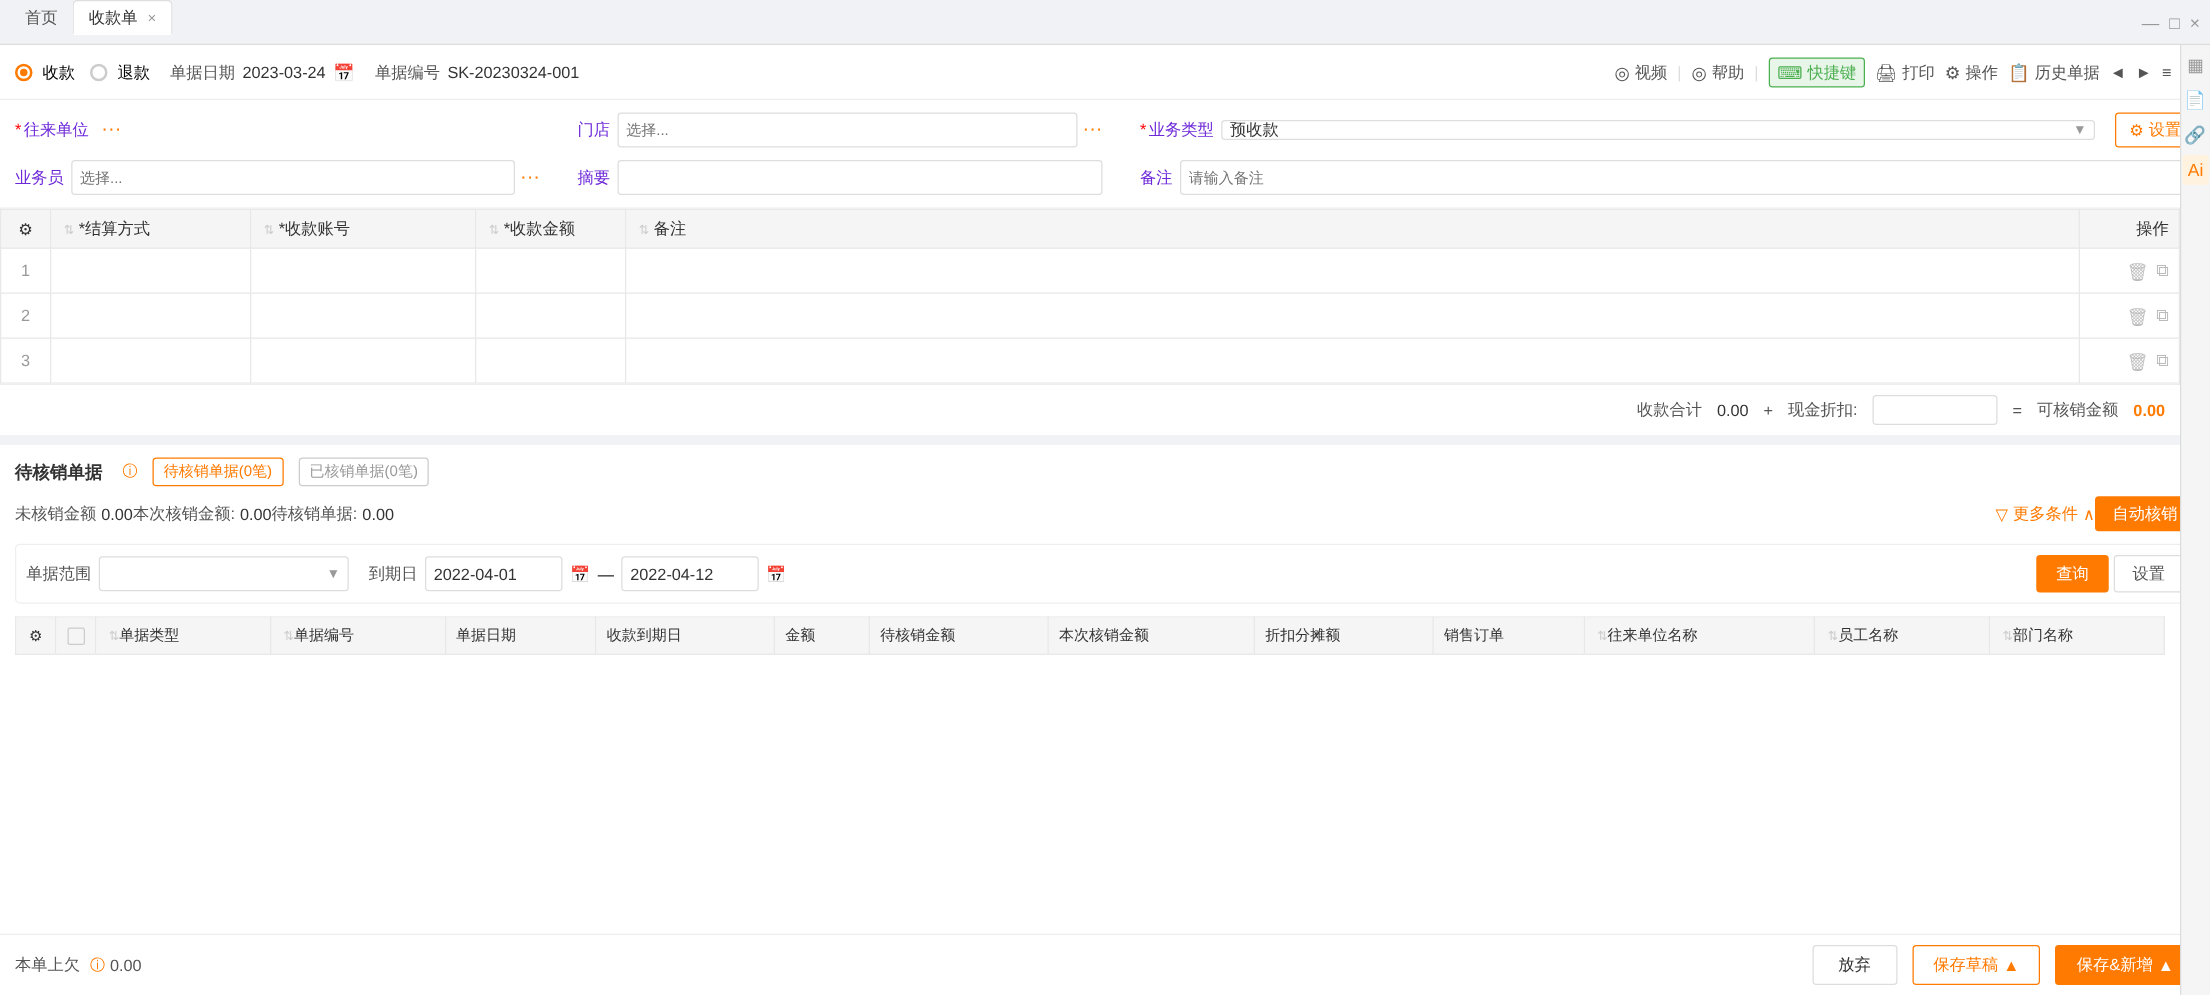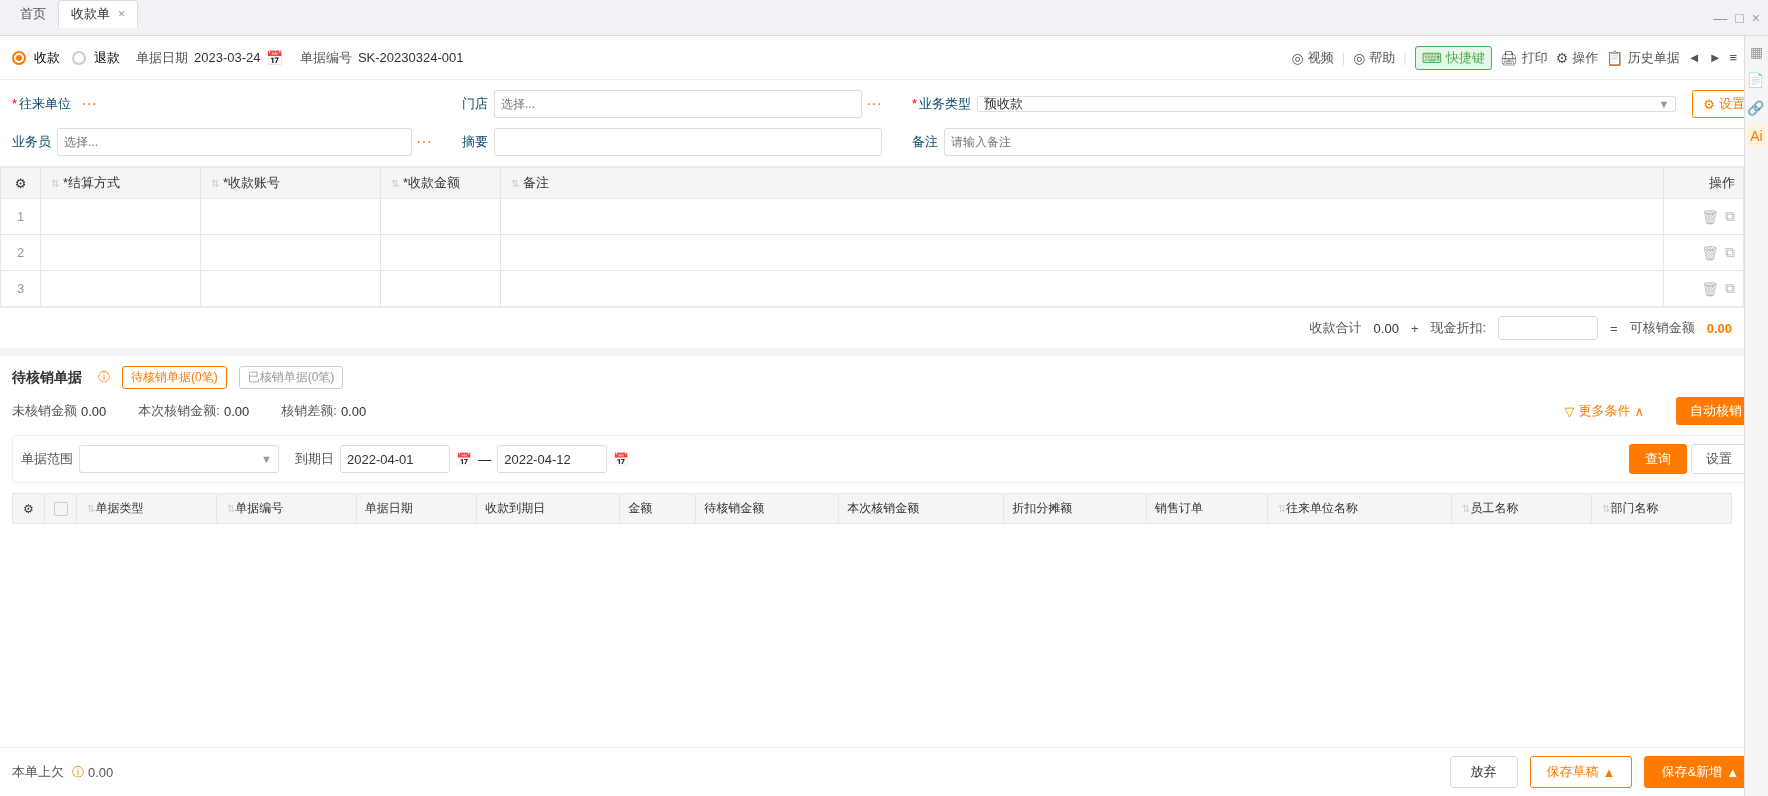--- a/index.html
+++ b/index.html
@@ -44,21 +44,21 @@
     .toolbar-btn .icon { font-size: 14px; }
     .toolbar-btn.active-btn { background: #e8f5e9; border: 1px solid #4caf50; border-radius: 3px; padding: 2px 6px; color: #4caf50; }
 
     
     .form-area {
       padding: 10px 12px; border-bottom: 1px solid #eee; background: #fff;
     }
     .form-row { display: flex; align-items: center; gap: 0; margin-bottom: 10px; }
     .form-row:last-child { margin-bottom: 0; }
     .form-field { display: flex; align-items: center; flex: 1; }
-    .field-label { color: #0c4a6e; white-space: nowrap; margin-right: 6px; }
+    .field-label { color: #6d28d9; white-space: nowrap; margin-right: 6px; }
     .field-label.required::before { content: '*'; color: #f00; margin-right: 2px; }
     .field-input {
       flex: 1; height: 28px; border: 1px solid #ddd; border-radius: 3px; padding: 0 6px;
       color: #999; background: #fff; outline: none; font-size: 12px;
     }
     .field-dots { color: #ff7a00; margin-left: 4px; cursor: pointer; font-size: 16px; line-height: 1; }
     .select-field {
       flex: 1; height: 16px; border: 1px solid #ddd; border-radius: 3px; padding: 0 6px;
       color: #333; background: #fff; outline: none; font-size: 12px; cursor: pointer;
       display: flex; align-items: center; justify-content: space-between; min-width: 120px;
@@ -96,21 +96,21 @@
     .core-section { background: #fff; padding: 10px 12px; }
     .section-header { display: flex; align-items: center; gap: 12px; margin-bottom: 8px; }
     .section-title { font-size: 14px; font-weight: bold; color: #333; }
     .tag-btn {
       border: 1px solid #ff7a00; color: #ff7a00; border-radius: 3px;
       padding: 2px 8px; cursor: pointer; font-size: 12px;
     }
     .tag-btn.inactive { border-color: #ccc; color: #999; }
 
     
-    .stats-row { display: flex; align-items: center; gap: 32px; margin-bottom: 10px; }
+    .stats-row { display: flex; align-items: center; gap: 0; margin-bottom: 10px; }
     .stat-item { display: flex; align-items: center; gap: 4px; color: #555; font-size: 12px; }
     .stat-value { color: #333; }
     .more-conditions { color: #ff7a00; cursor: pointer; font-size: 12px; display: flex; align-items: center; gap: 4px; }
     .auto-btn {
       background: #ff7a00; color: #fff; border: none; border-radius: 3px;
       padding: 5px 14px; cursor: pointer; font-size: 13px;
     }
     .stats-spacer { flex: 1; }
 
     
@@ -410,21 +410,21 @@
     <div class="stats-row">
       <div class="stat-item">
         <span>未核销金额</span>
         <span class="stat-value">0.00</span>
       </div>
       <div class="stat-item">
         <span>本次核销金额:</span>
         <span class="stat-value">0.00</span>
       </div>
       <div class="stat-item">
-        <span>核销差额:</span>
+        <span>待核销单据:</span>
         <span class="stat-value">0.00</span>
       </div>
       <div class="stats-spacer"></div>
       <div class="more-conditions">
         <span>▽</span>
         <span>更多条件</span>
         <span>∧</span>
       </div>
       <button class="auto-btn">
         <span>自动核销</span>

